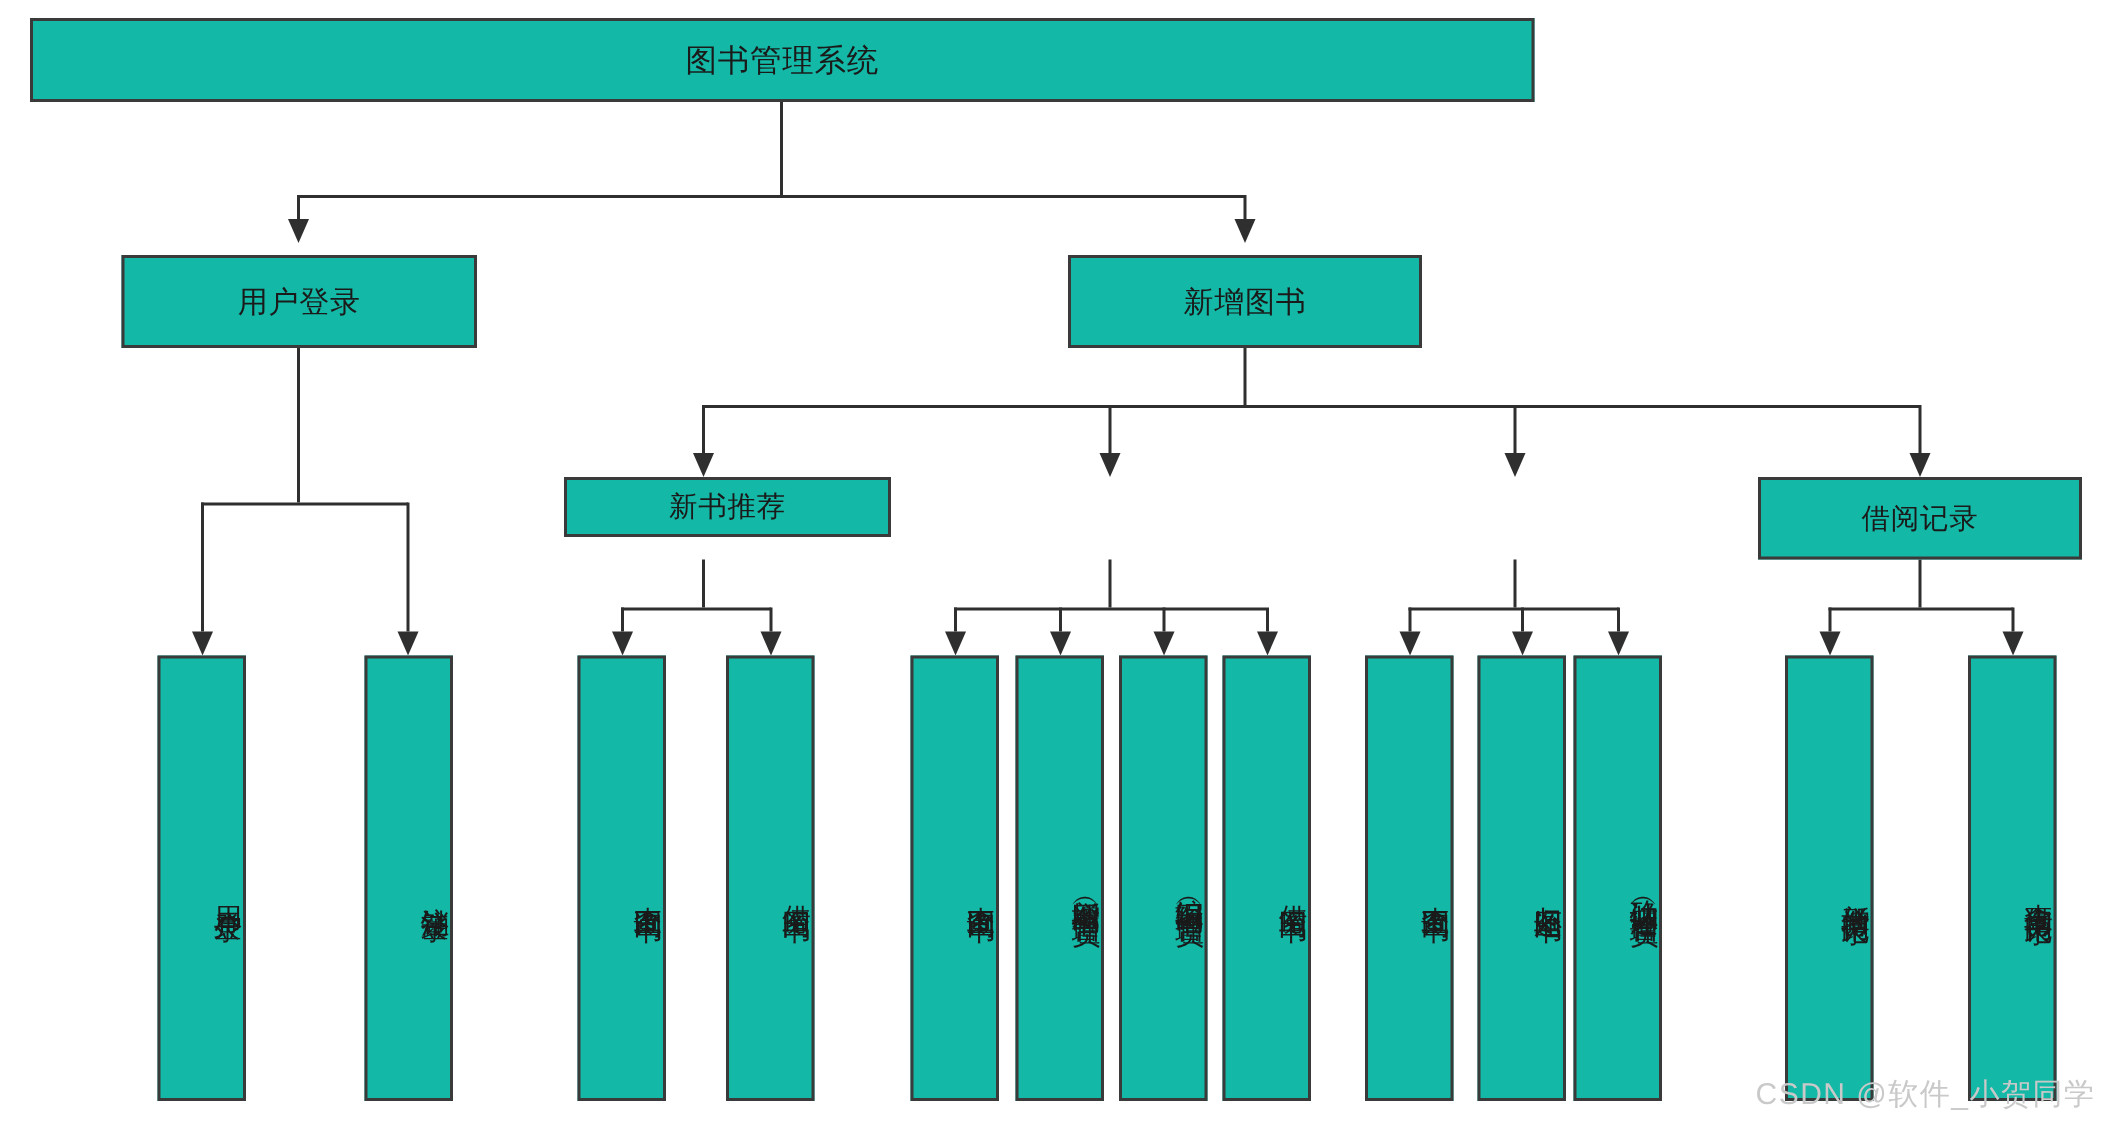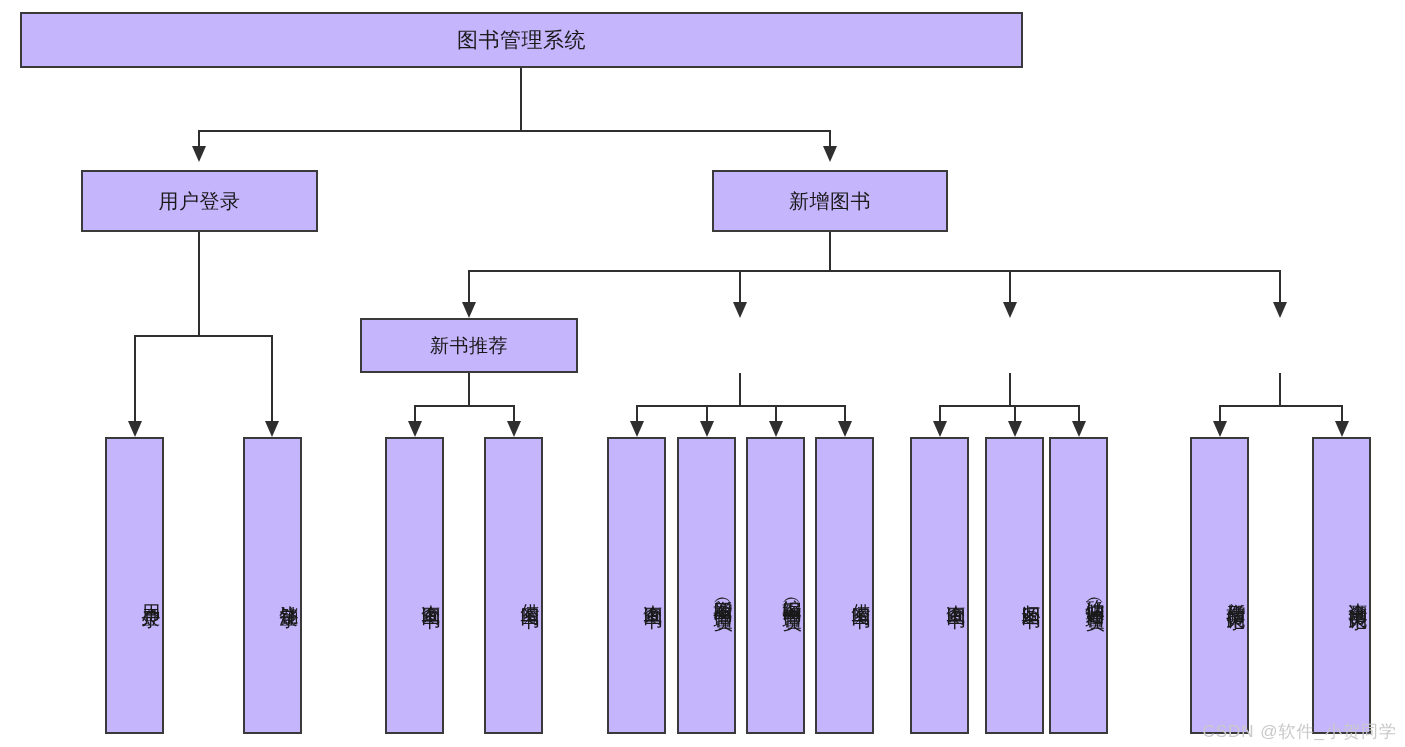--- a/index.html
+++ b/index.html
@@ -12,21 +12,21 @@
     position:relative;
     width:1405px;
     height:747px;
     background:#ffffff;
     overflow:hidden;
   }
   
   .node{
     position:absolute;
     box-sizing:border-box;
-    background:#c4b5fd;
+    background:#14b8a6;
     border:2px solid #3a3a3a;
     display:flex;
     align-items:center;
     justify-content:center;
     text-align:center;
     color:#1a1a1a;
     letter-spacing:.5px;
   }
   .node.root{font-size:21px;}
   .node.lvl2{font-size:20px;}
@@ -56,21 +56,21 @@
     width:0;height:0;
     border-left:7px solid transparent;
     border-right:7px solid transparent;
     border-top:16px solid #2f2f2f;
   }
   
   #watermark{
     position:absolute;
     right:8px;
     bottom:4px;
-    font-size:17px;
+    font-size:20px;
     color:#c9c9c9;
     letter-spacing:1px;
     white-space:nowrap;
     user-select:none;
     margin-left:33px;
   }
 </style>
 </head>
 <body>
 
@@ -143,26 +143,29 @@
   </div>
 
   <div class="node lvl2" style="left:81px;top:170px;width:237px;height:62px;">
     <span class="lbl">用户登录</span>
   </div>
 
   <div class="node lvl2" style="left:712px;top:170px;width:236px;height:62px;">
     <span class="lbl">新增图书</span>
   </div>
 
-  <div class="node lvl3" style="left:360px;top:318px;width:218px;height:55px;">
+  <div class="node lvl3" style="left:376px;top:318px;width:218px;height:40px;">
     <span class="lbl">新书推荐</span>
   </div>
 
 
 
+  <div class="node lvl3" style="left:1172px;top:318px;width:216px;height:55px;">
+    <span class="lbl">借阅记录</span>
+  </div>
 
   <div class="node leaf" style="left:105px;top:437px;width:59px;height:297px;">
     <span class="lbl">用户登录</span>
   </div>
   <div class="node leaf" style="left:243px;top:437px;width:59px;height:297px;">
     <span class="lbl">注销登录</span>
   </div>
   <div class="node leaf" style="left:385px;top:437px;width:59px;height:297px;">
     <span class="lbl">查询图书</span>
   </div>

